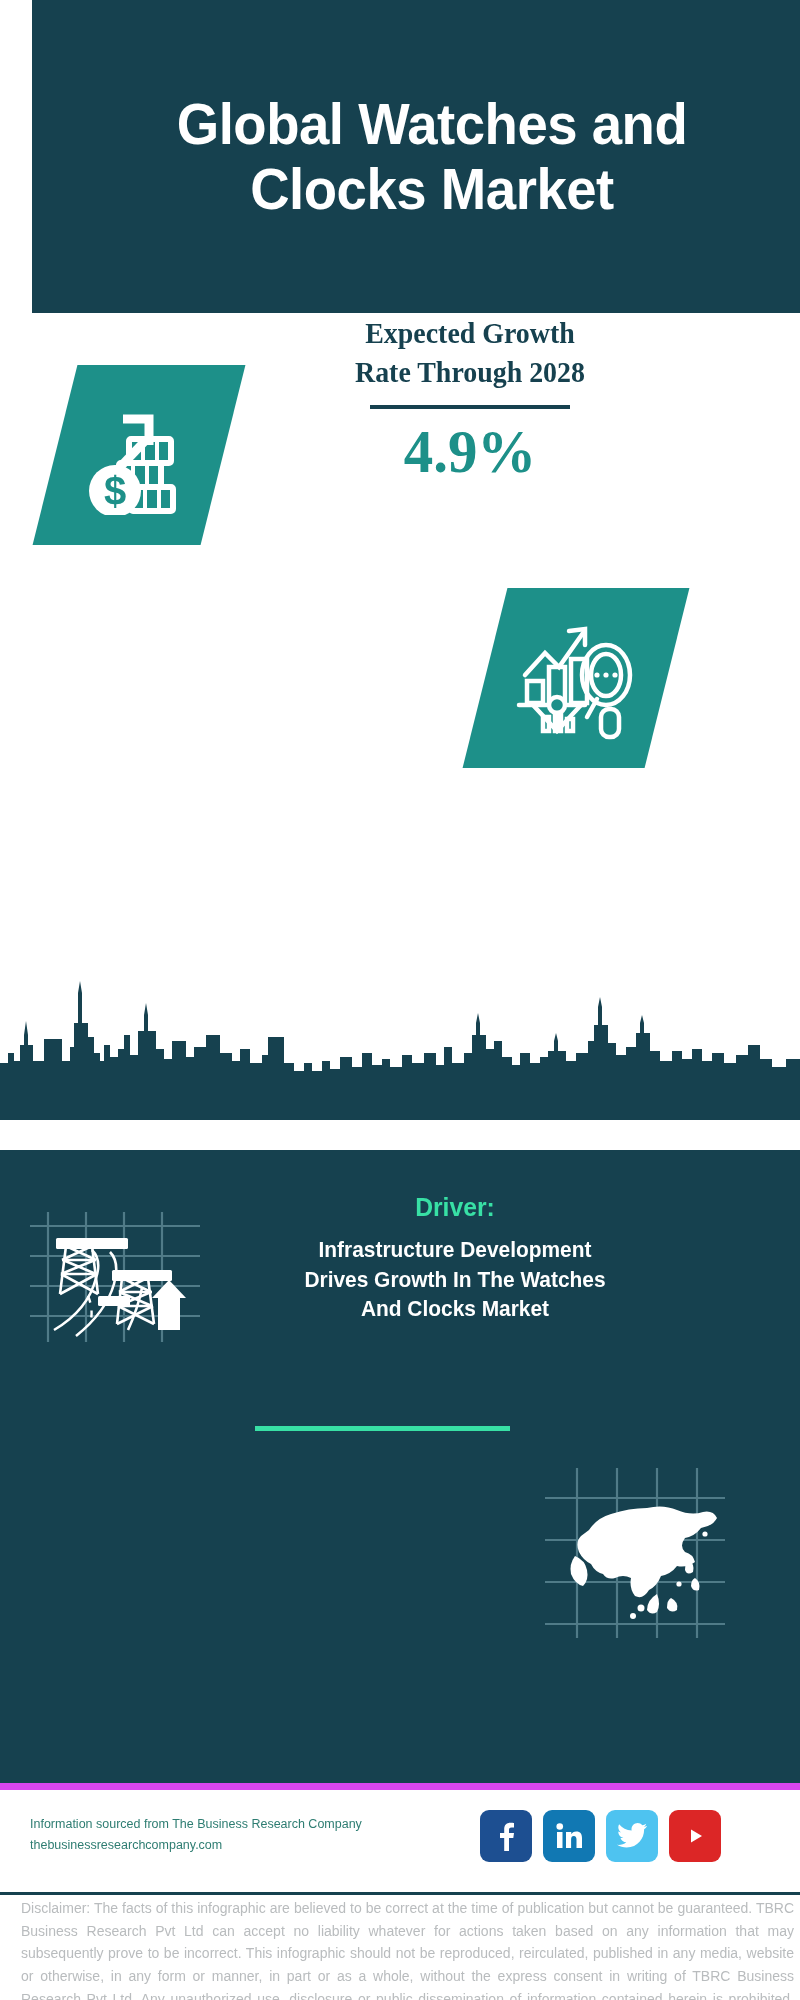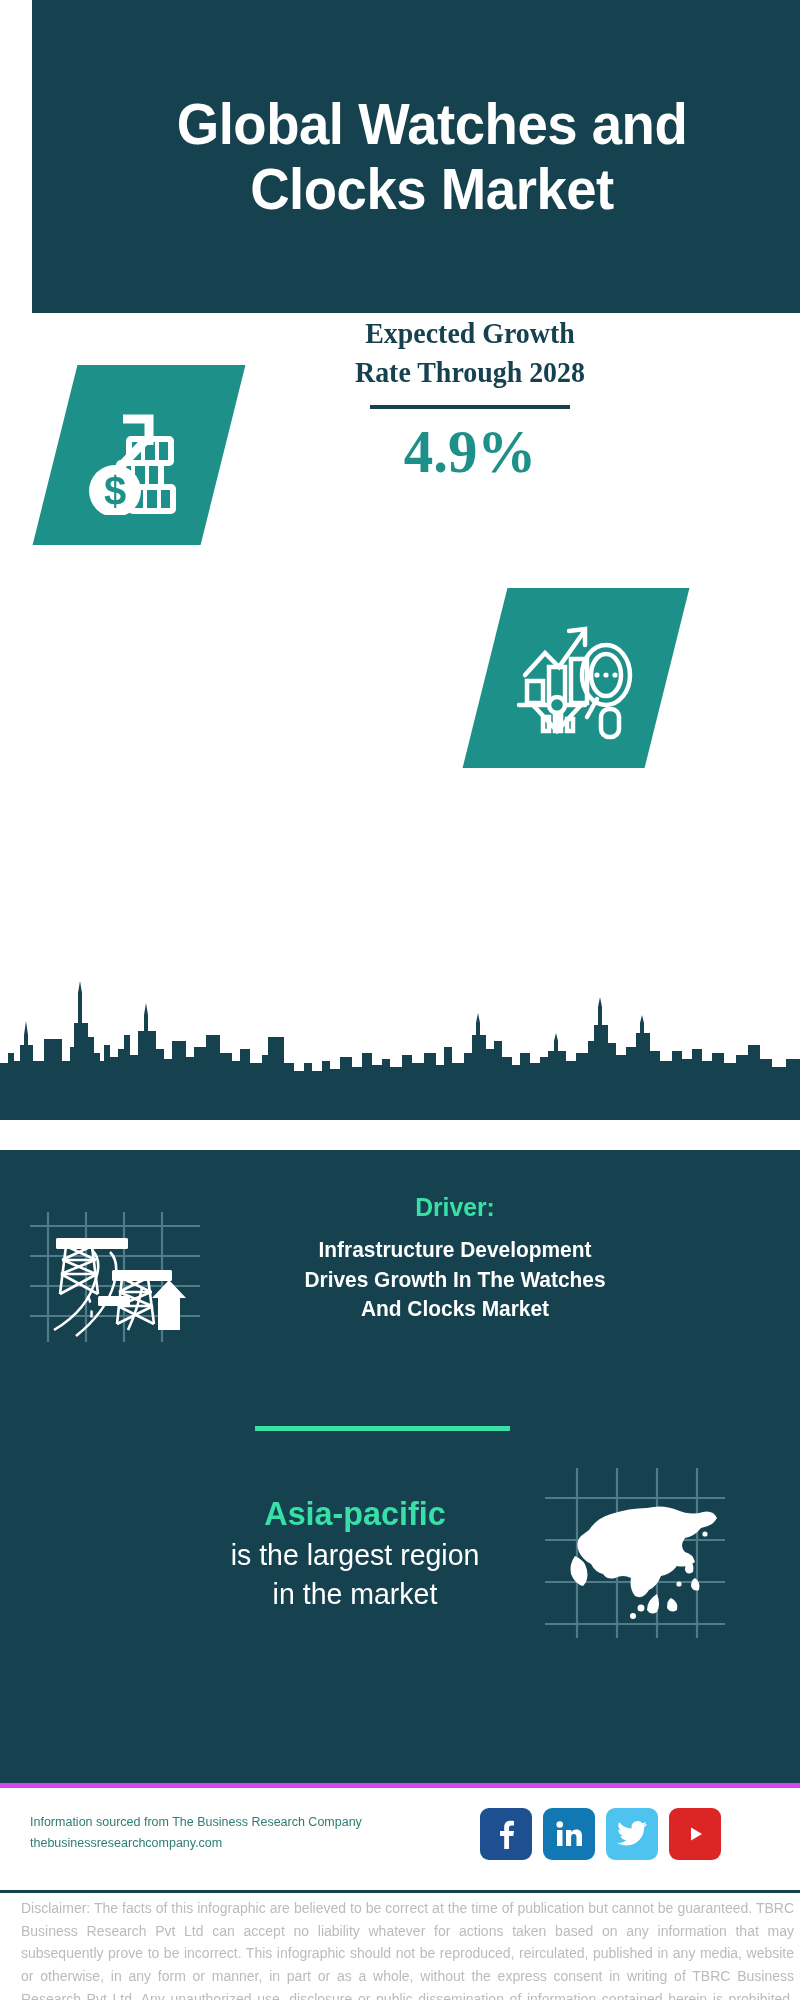--- a/index.html
+++ b/index.html
@@ -88,21 +88,21 @@
   }
   .region-sub{
     color:#ffffff;font-size:30px;line-height:1.3;
     transform:scaleX(0.95);
   }
 
   
   .footer{
     position:absolute;left:0;top:1783px;width:800px;height:102px;
     background:#ffffff;
-    border-top:5px solid #d946ef;
+    border-top:7px solid #d946ef;
     border-bottom:3px solid #16414f;
   }
   .footer-text{
     position:absolute;left:30px;top:24px;width:360px;
     color:#2e7d72;font-size:12.5px;line-height:1.65;
   }
   .social{
     position:absolute;left:480px;top:20px;
     display:flex;gap:11px;align-items:center;
   }
@@ -266,25 +266,20 @@
 
     <div class="driver-block" style="position:absolute;left:230px;top:42px;width:450px;">
       <div class="driver-title">Driver:</div>
       <div class="driver-body">Infrastructure Development</div>
       <div class="driver-body">Drives Growth In The Watches</div>
       <div class="driver-body">And Clocks Market</div>
     </div>
 
     <div style="position:absolute;left:255px;top:276px;width:255px;height:5px;background:#38e0a5;"></div>
 
-    <div style="position:absolute;left:45px;top:342px;width:620px;text-align:center;">
-      <div class="region-name">Asia-pacific</div>
-      <div class="region-sub">is the largest region</div>
-      <div class="region-sub">in the market</div>
-    </div>
 
     <svg class="grid-icon" style="left:545px;top:318px;" width="180" height="170" viewBox="0 0 180 170">
       <g stroke="#5b8693" stroke-width="2.2" opacity="0.85">
         <line x1="32" y1="0" x2="32" y2="170"></line>
         <line x1="72" y1="0" x2="72" y2="170"></line>
         <line x1="112" y1="0" x2="112" y2="170"></line>
         <line x1="152" y1="0" x2="152" y2="170"></line>
         <line x1="0" y1="30" x2="180" y2="30"></line>
         <line x1="0" y1="72" x2="180" y2="72"></line>
         <line x1="0" y1="114" x2="180" y2="114"></line>

